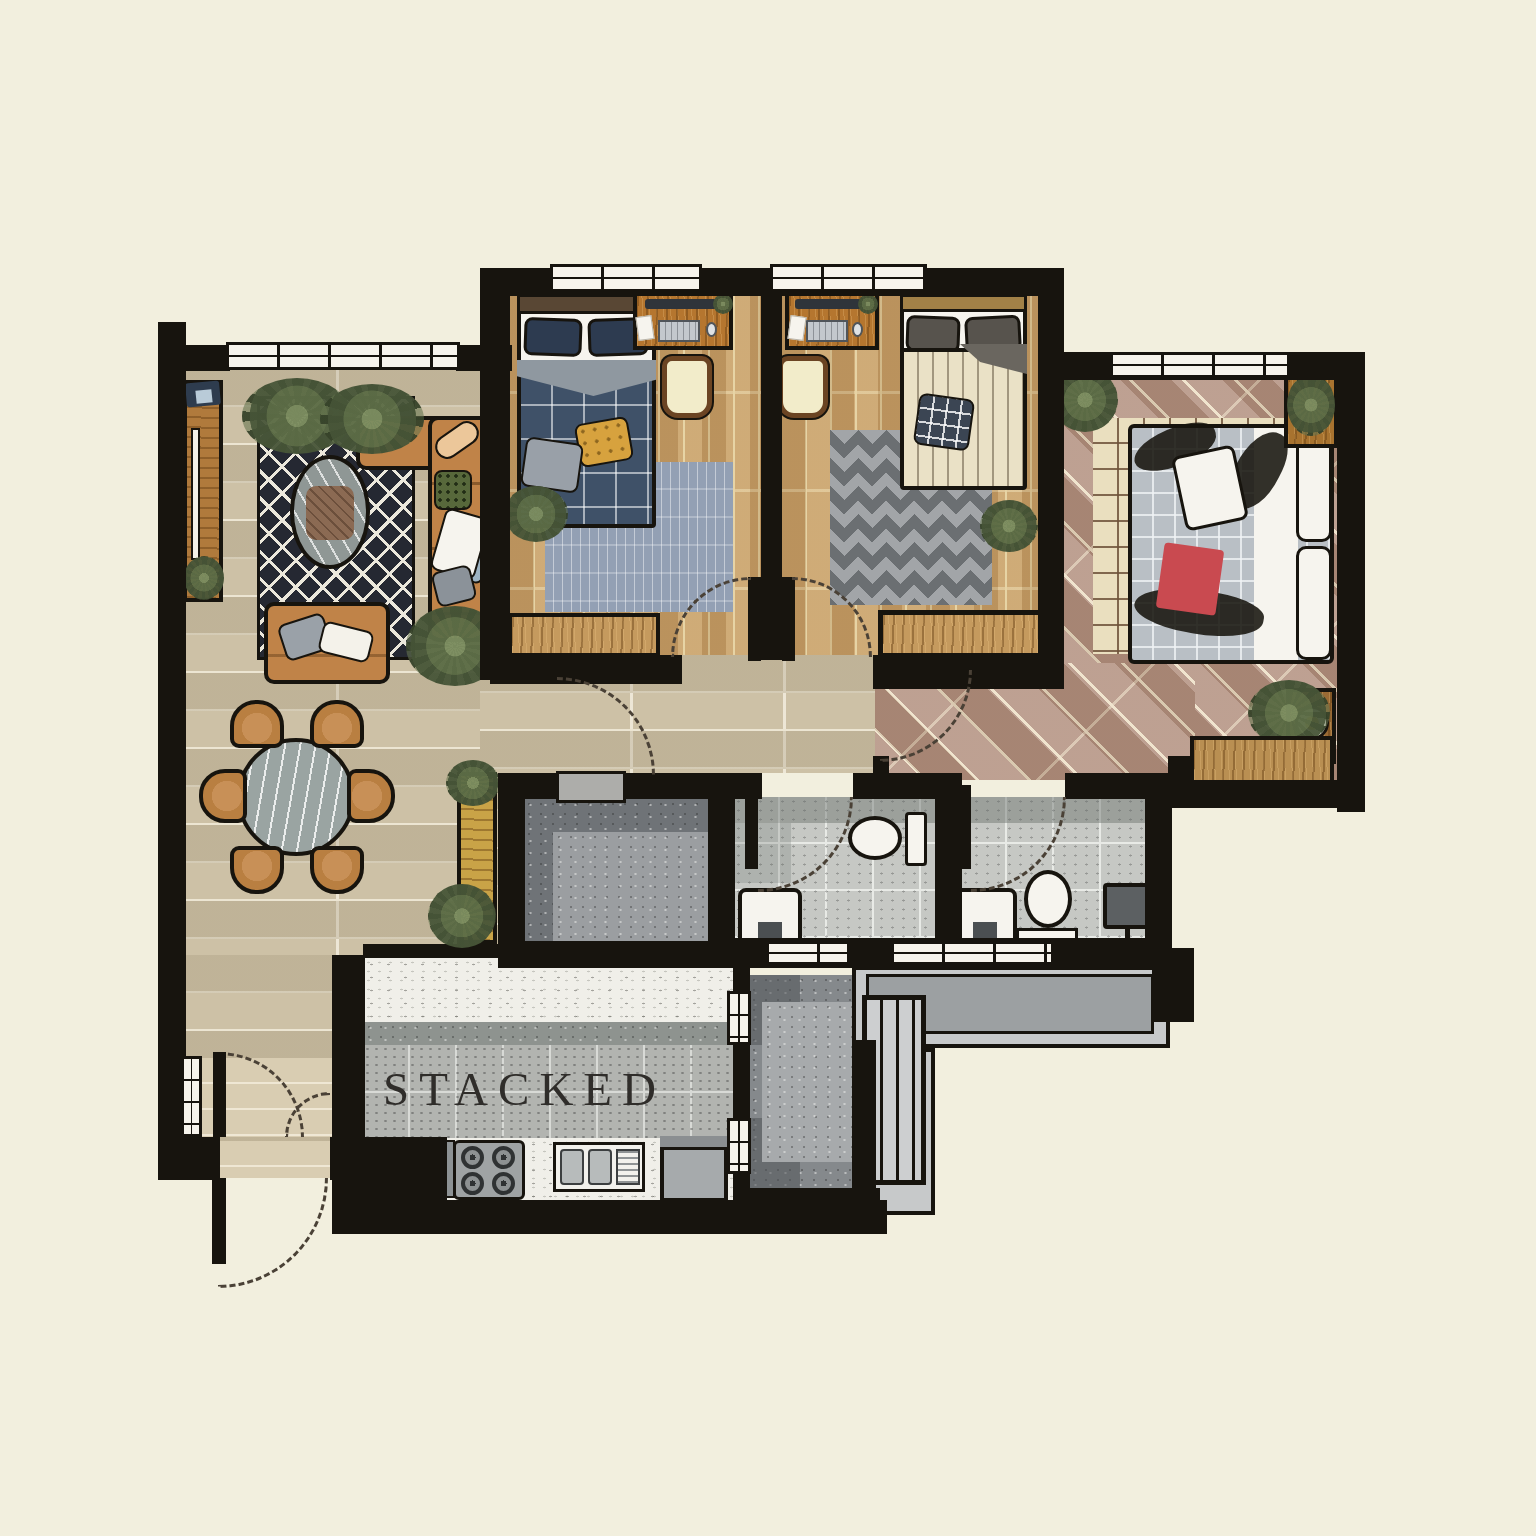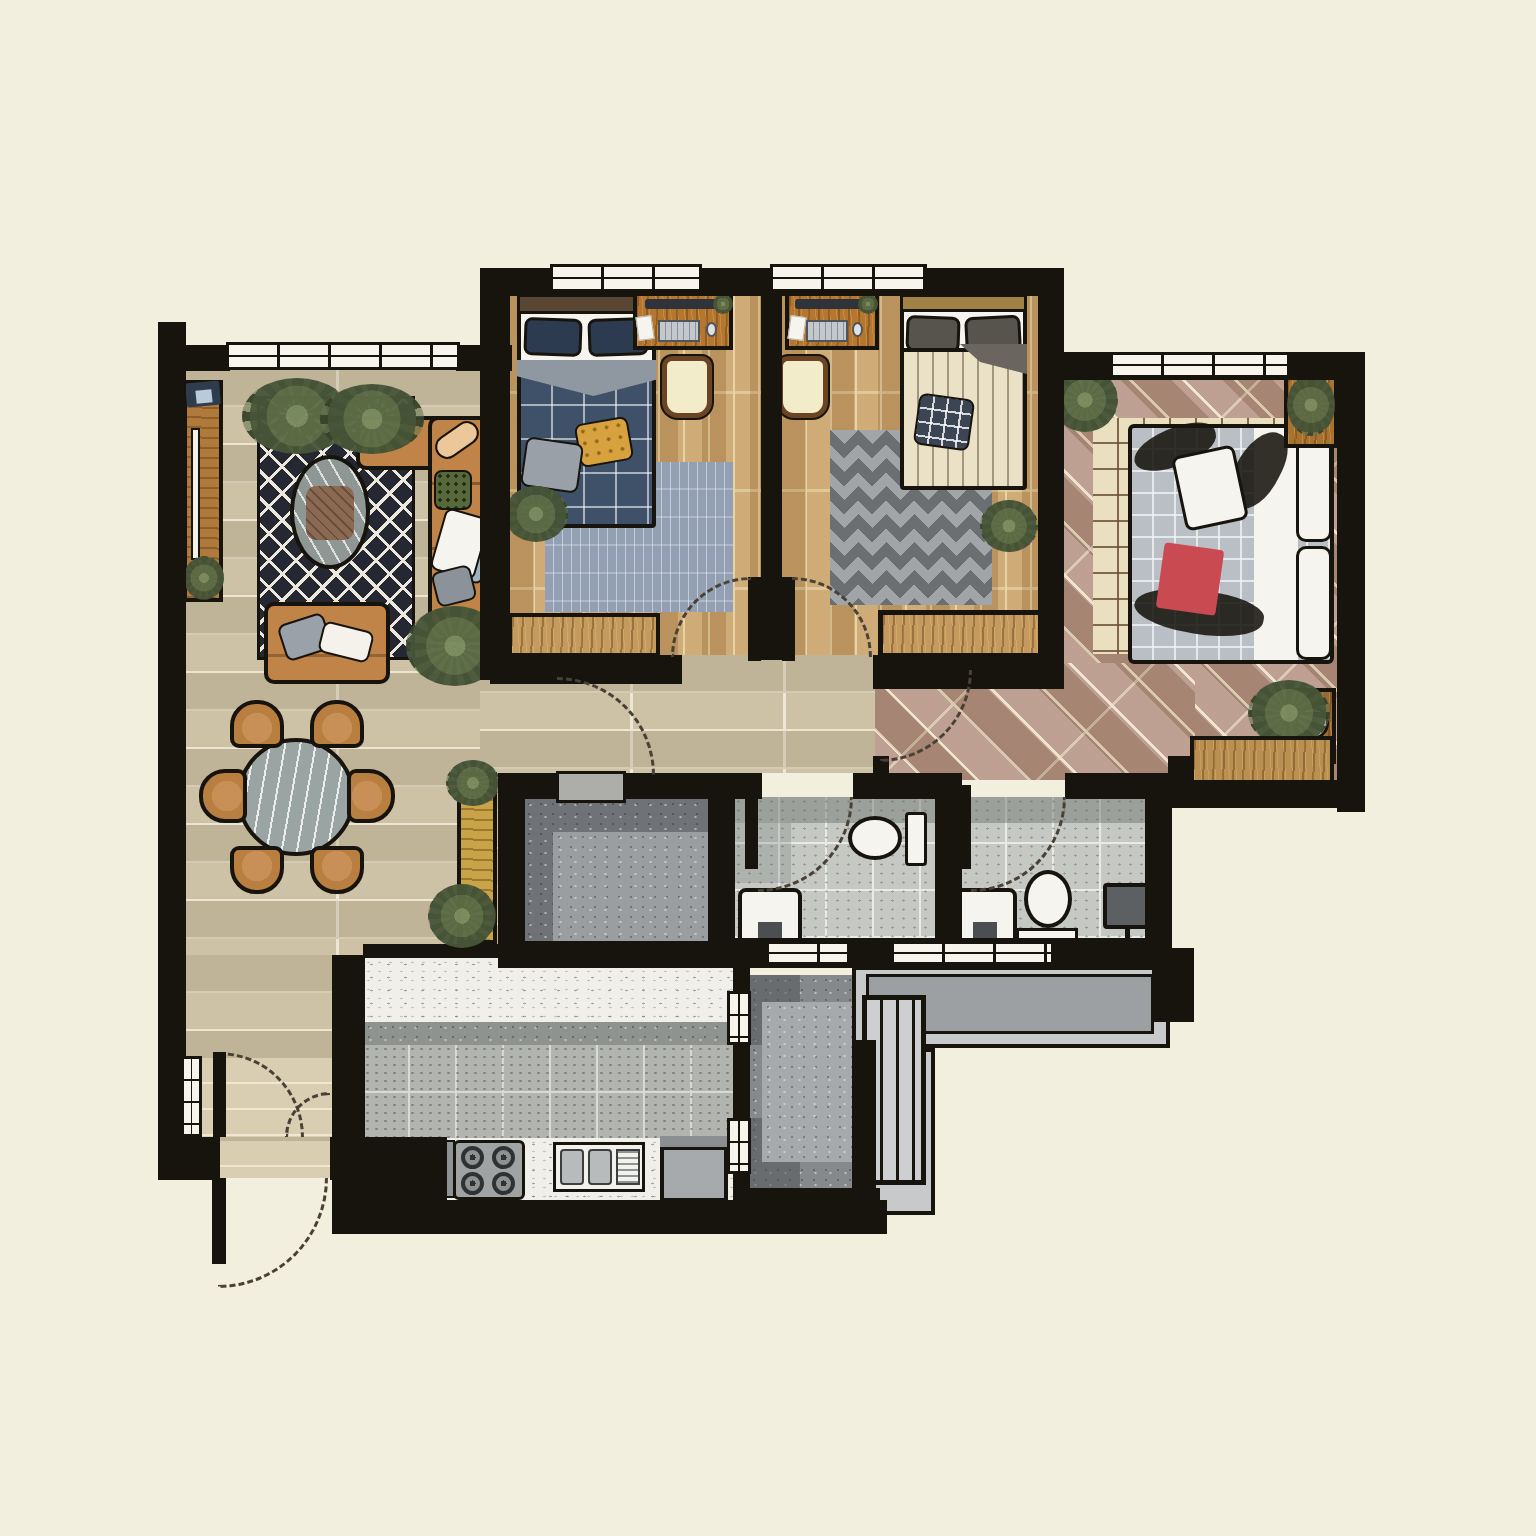--- a/index.html
+++ b/index.html
@@ -314,14 +314,15 @@
   <div class="arc br" style="left:758px;top:797px;width:95px;height:95px;"></div>
   <div class="wall" style="left:745px;top:785px;width:13px;height:84px;"></div>
   <div class="arc br" style="left:971px;top:797px;width:95px;height:95px;"></div>
   <div class="wall" style="left:958px;top:785px;width:13px;height:84px;"></div>
   <div class="arc br" style="left:880px;top:670px;width:92px;height:92px;"></div>
   <div class="arc tr" style="left:219px;top:1052px;width:85px;height:85px;"></div>
   <div class="arc tl" style="left:285px;top:1092px;width:45px;height:45px;"></div>
   <div class="wall" style="left:213px;top:1052px;width:13px;height:85px;"></div>
   <div class="arc br" style="left:218px;top:1178px;width:110px;height:110px;"></div>
 
+  <div id="stacked-label" style="left:383px;top:1062px;">STACKED</div>
 
 </div>
 
 </body></html>

